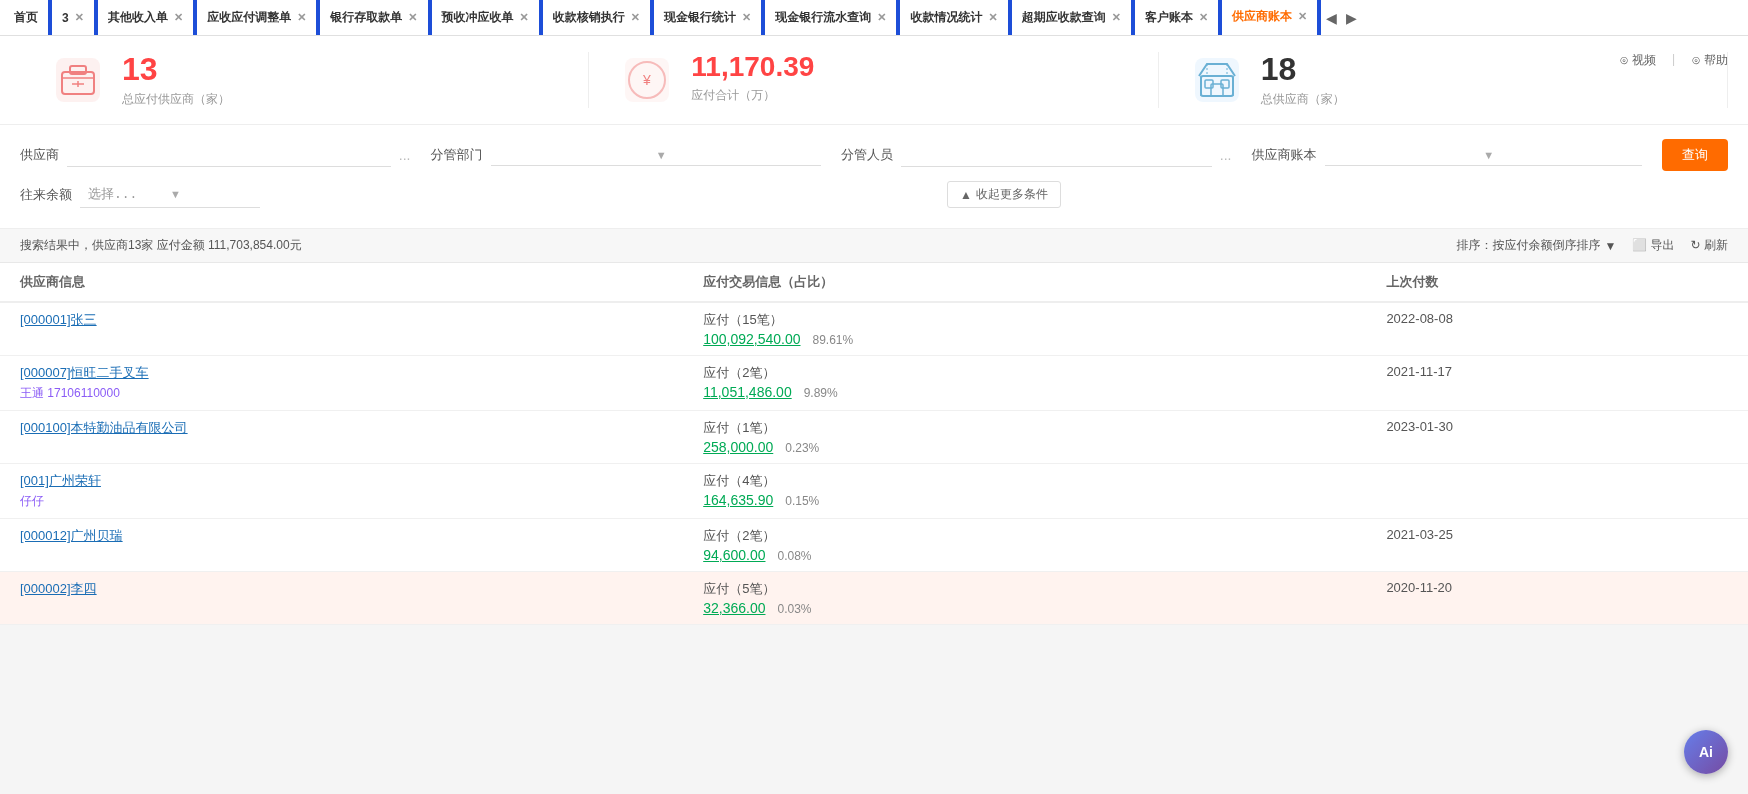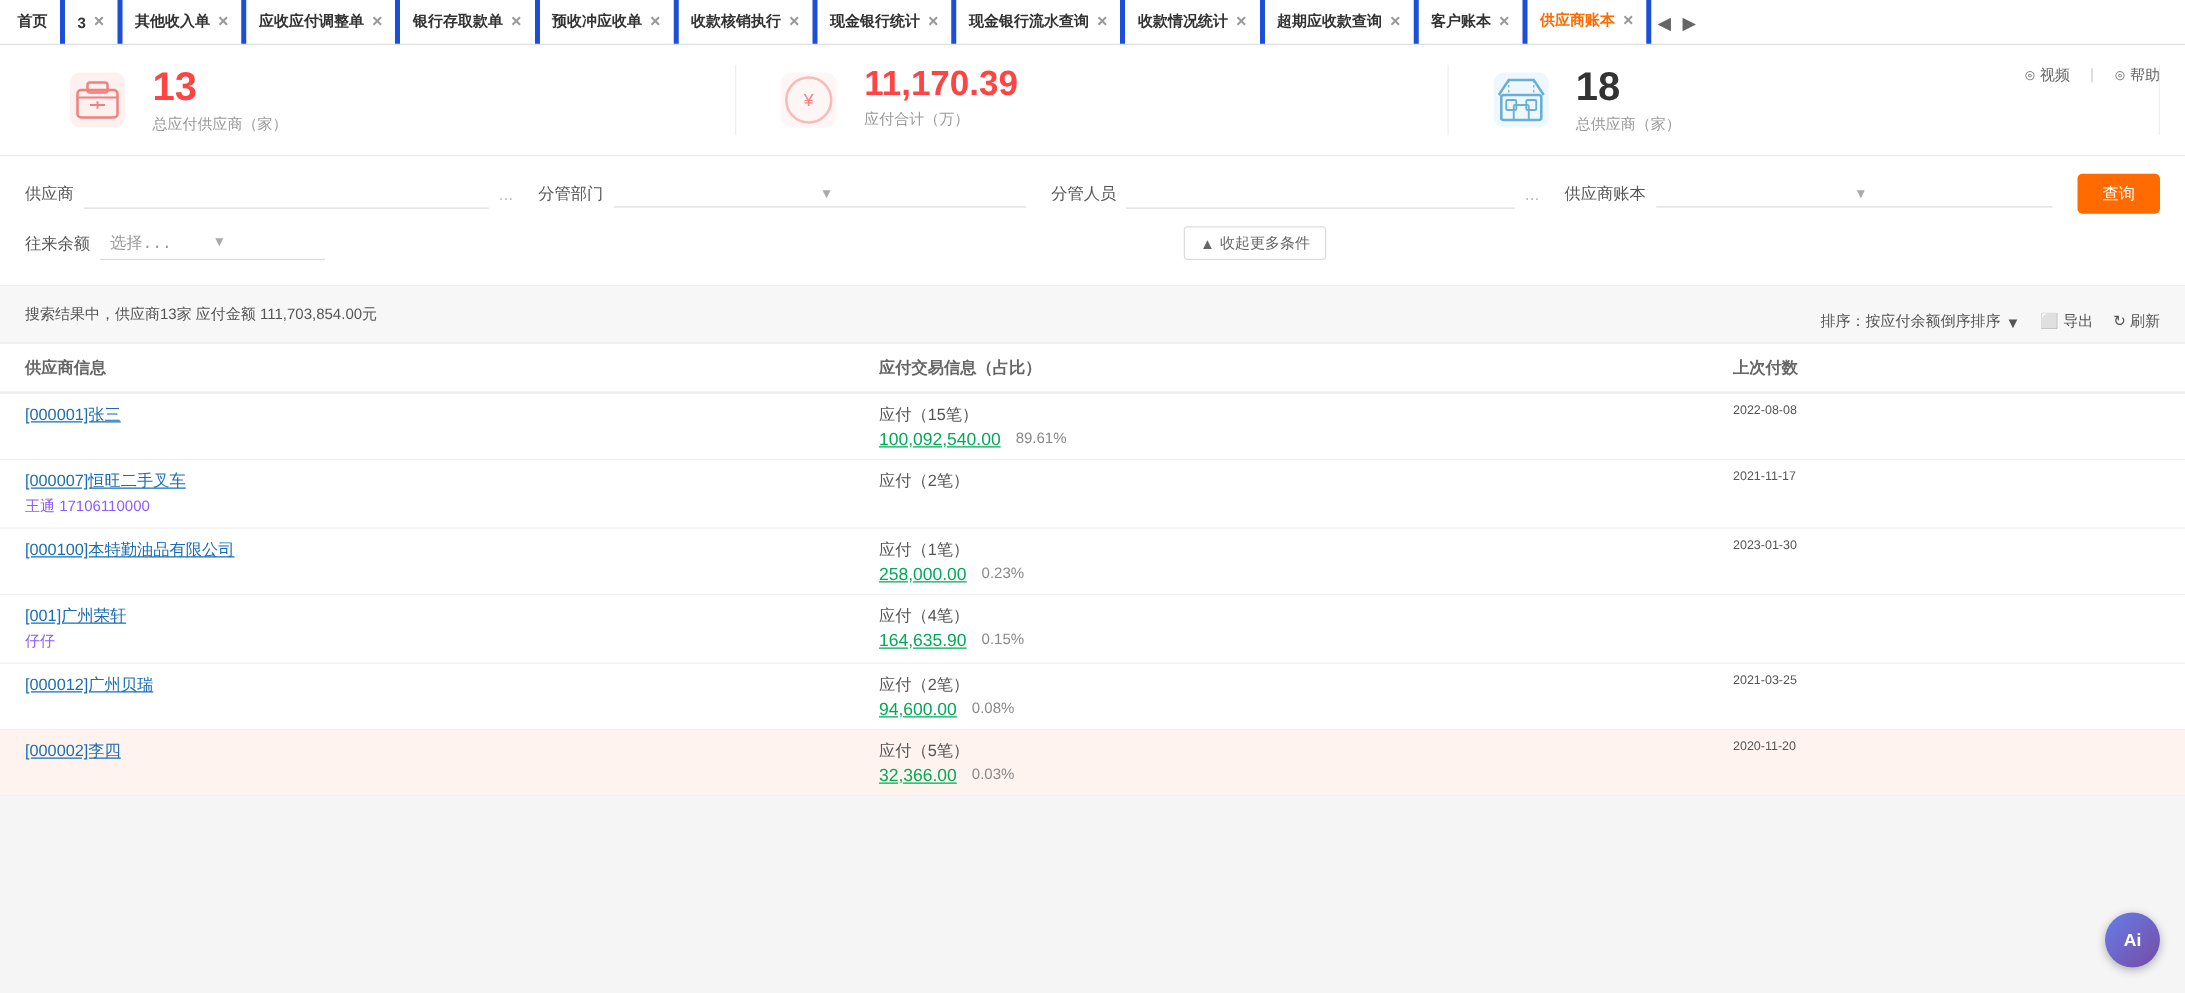--- a/index.html
+++ b/index.html
@@ -174,21 +174,20 @@
       padding: 8px 20px;
       background: #f7f7f7;
       border-bottom: 1px solid #e8e8e8;
       font-size: 12px;
       color: #555;
     }
     .result-bar-right {
       display: flex;
       align-items: center;
       gap: 16px;
-      margin-top: 12px;
     }
     .result-bar-right span { cursor: pointer; color: #555; }
     .sort-select {
       display: flex;
       align-items: center;
       gap: 4px;
       cursor: pointer;
     }
 
     
@@ -226,22 +225,22 @@
     }
     .tx-label { color: #555; font-size: 13px; }
     .tx-amount {
       color: #00aa55;
       font-size: 14px;
       text-decoration: underline;
       cursor: pointer;
       margin-top: 2px;
     }
     .tx-pct { color: #888; font-size: 12px; margin-left: 12px; }
-    .tx-row { display: flex; align-items: center; gap: 0; }
-    .last-pay { color: #555; font-size: 10px; }
+    .tx-row { display: flex; align-items: flex-end; gap: 0; }
+    .last-pay { color: #555; font-size: 13px; }
 
     
     ::-webkit-scrollbar { width: 6px; height: 6px; }
     ::-webkit-scrollbar-thumb { background: #ccc; border-radius: 3px; }
 
     .filter-dots { color: #bbb; font-size: 14px; cursor: pointer; }
   </style>
 </head>
 <body>
 
@@ -447,20 +446,24 @@
     <div class="last-pay">2022-08-08</div>
   </div>
 
   <div class="table-row">
     <div>
       <div class="supplier-name">[000007]恒旺二手叉车</div>
       <div class="supplier-sub">王通  17106110000</div>
     </div>
     <div>
       <div class="tx-label">应付（2笔）</div>
+      <div class="tx-row">
+        <span class="tx-amount">11,051,486.00</span>
+        <span class="tx-pct">9.89%</span>
+      </div>
     </div>
     <div class="last-pay">2021-11-17</div>
   </div>
 
   <div class="table-row">
     <div>
       <div class="supplier-name">[000100]本特勤油品有限公司</div>
     </div>
     <div>
       <div class="tx-label">应付（1笔）</div>

